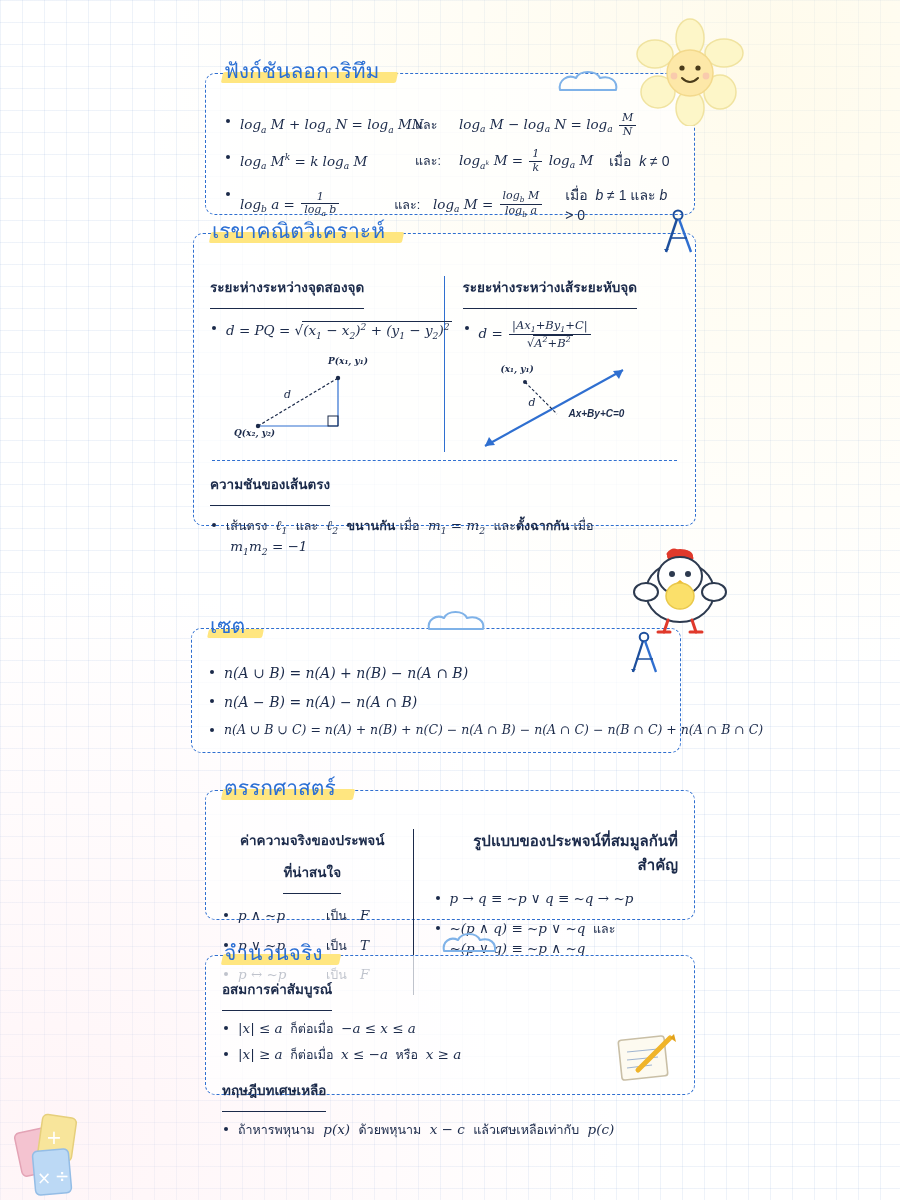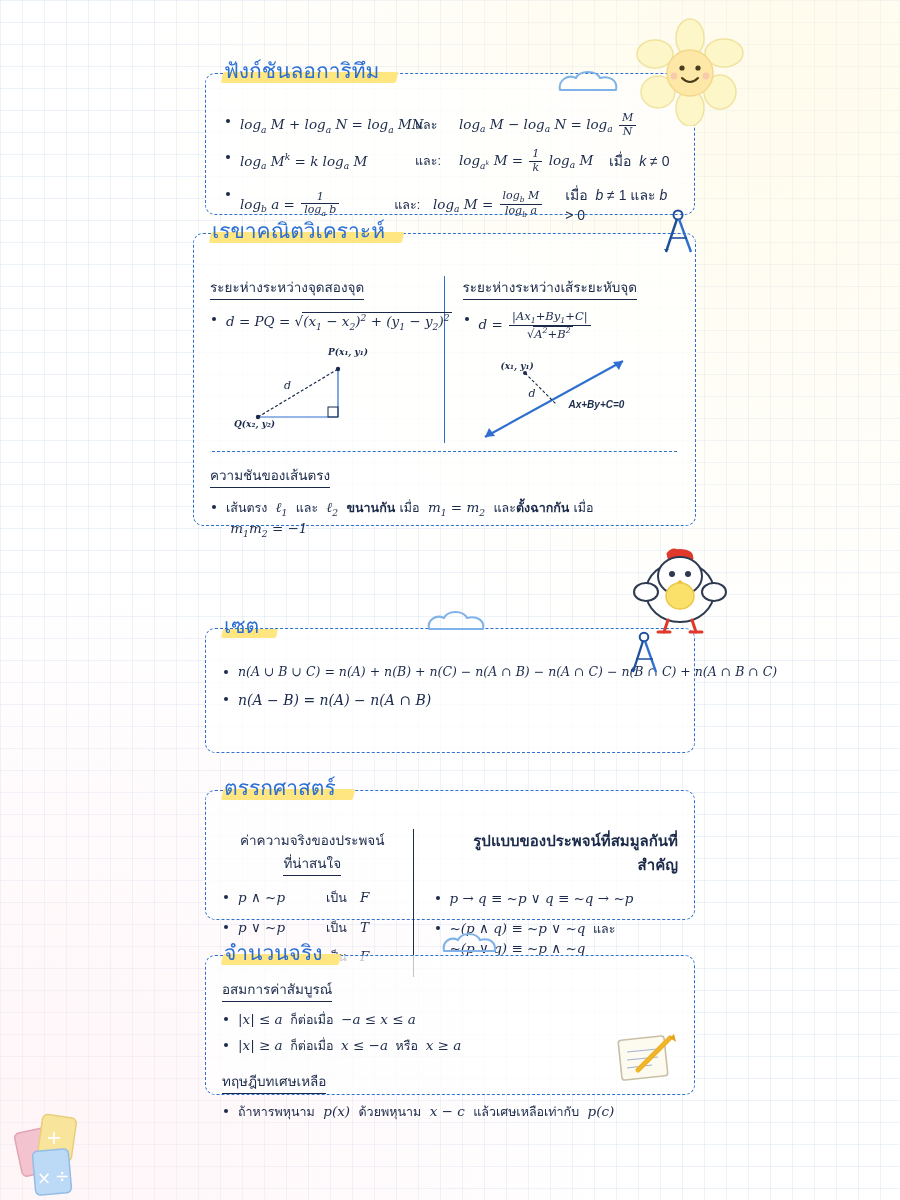--- a/index.html
+++ b/index.html
@@ -103,26 +103,26 @@
     font-size: 13.5px;
     white-space: nowrap;
   }
   .th-text {
     font-family: "Liberation Sans", sans-serif;
     font-style: normal;
     font-size: 12.5px;
   }
   .sub-head {
     font-family: "Liberation Sans", sans-serif;
-    font-weight: normal;
+    font-weight: bold;
     font-size: 13.5px;
     color: #1b2a4a;
     border-bottom: 1.4px solid #1b2a4a;
     display: inline-block;
-    padding-bottom: 1px;
+    padding-bottom: 10px;
     margin-bottom: 10px;
   }
   .frac {
     display: inline-block;
     text-align: center;
     vertical-align: middle;
     font-size: 11px;
     line-height: 1.15;
     margin: 0 2px;
   }
@@ -180,21 +180,21 @@
   .fig .line-lbl {
     position: absolute;
     font-family: "Liberation Sans", sans-serif;
     font-weight: bold;
     font-style: italic;
     font-size: 10px;
     color: #1b2a4a;
   }
 
   
-  #sec-set { left: 205px; top: 628px; width: 490px; height: 125px; }
+  #sec-set { left: 191px; top: 628px; width: 490px; height: 125px; }
   #sec-set .card { width: 100%; height: 100%; padding: 22px 16px 8px 16px; }
   #sec-set .bullets li { margin-bottom: 8px; }
 
   
   #sec-logic { left: 205px; top: 790px; width: 490px; height: 130px; }
   #sec-logic .card { width: 100%; height: 100%; padding: 24px 16px 8px 16px; }
   .logic-split { display: flex; }
   .logic-left { width: 42%; padding-right: 10px; border-right: 1.3px solid #1b2a4a; box-sizing: border-box; }
   .logic-right { width: 58%; padding-left: 20px; box-sizing: border-box; }
   .logic-left .sub-head { border-bottom: 1.4px solid #1b2a4a; text-align: left; }
@@ -311,21 +311,21 @@
         </ul>
 
         <div class="fig">
           <svg width="230" height="92" viewBox="0 0 230 92">
             <line x1="22" y1="86" x2="160" y2="10" stroke="#2f6fd0" stroke-width="2.2"></line>
             <polygon points="160,10 150,11 156,19" fill="#2f6fd0"></polygon>
             <polygon points="22,86 32,85 26,77" fill="#2f6fd0"></polygon>
             <line x1="62" y1="22" x2="94" y2="54" stroke="#1b2a4a" stroke-width="1.1" stroke-dasharray="3,2"></line>
             <circle cx="62" cy="22" r="2" fill="#1b2a4a"></circle>
           </svg>
-          <span class="pt-lbl" style="left:38px; top:10px;">(x₁, y₁)</span>
+          <span class="pt-lbl" style="left:38px; top:4px;">(x₁, y₁)</span>
           <span class="d-lbl" style="left:66px; top:36px;">d</span>
           <span class="line-lbl" style="left:106px; top:48px;text-align:right;">Ax+By+C=0</span>
         </div>
       </div>
     </div>
 
     <div class="geo-divider"></div>
 
     <div>
       <span class="sub-head">ความชันของเส้นตรง</span>
@@ -349,24 +349,27 @@
 
 <div class="section" id="sec-set">
   <div class="card">
     <div class="title-wrap">
       <span class="sec-title">เซต</span>
       <span class="hl small"></span>
     </div>
 
     <ul class="bullets" style="margin-top:12px">
       <li>
-        <span class="mono-math" style="font-size:12.5px">n(A ∪ B ∪ C) = n(A) + n(B) + n(C) − n(A ∩ B) − n(A ∩ C) − n(B ∩ C) + n(A ∩ B ∩ C)</span>
+        <span class="mono-math" style="font-size:14px">n(A ∪ B) = n(A) + n(B) − n(A ∩ B)</span>
       </li>
       <li>
         <span class="mono-math" style="font-size:14px">n(A − B) = n(A) − n(A ∩ B)</span>
+      </li>
+      <li>
+        <span class="mono-math" style="font-size:12.5px">n(A ∪ B ∪ C) = n(A) + n(B) + n(C) − n(A ∩ B) − n(A ∩ C) − n(B ∩ C) + n(A ∩ B ∩ C)</span>
       </li>
     </ul>
   </div>
 </div>
 
 <div class="section" id="sec-logic">
   <div class="card">
     <div class="title-wrap">
       <span class="sec-title">ตรรกศาสตร์</span>
       <span class="hl"></span>

